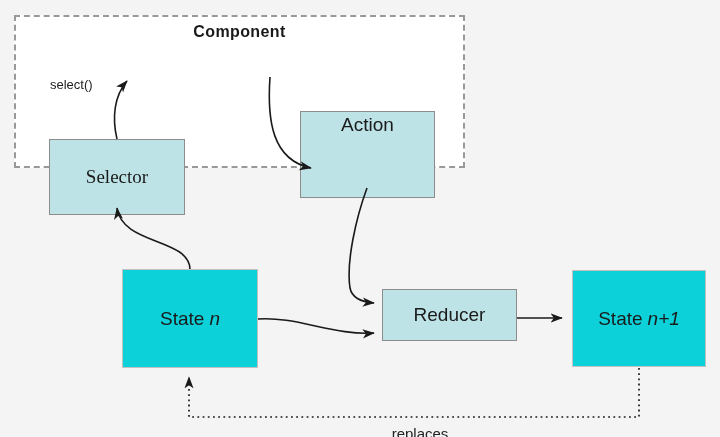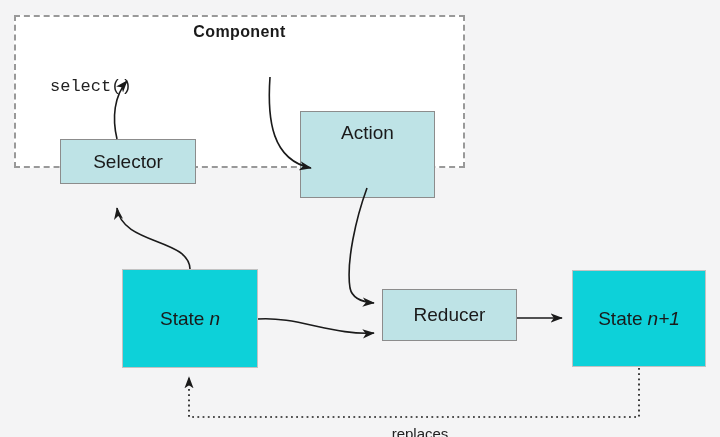--- a/index.html
+++ b/index.html
@@ -29,22 +29,22 @@
     text-align: center;
     margin-top: 6px;
     font-weight: bold;
     font-size: 16px;
     letter-spacing: 0.4px;
     color: var(--text-color, #1a1a1a);
   }
   
   .mono-label {
     position: absolute;
-    font-family: Liberation Mono, monospace;
-    font-size: 17px;
+    font-family: Liberation Sans, sans-serif;
+    font-size: 13px;
     color: #222222;
     z-index: 2;
     white-space: pre;
   }
   .select-label { left: 50px; top: 77px; }
   .dispatch-label { left: 283px; top: 77px; }
   
   .box {
     position: absolute;
     display: flex;
@@ -55,23 +55,23 @@
     z-index: 2;
   }
   .teal {
     background: var(--teal-box-fill, #bee3e6);
     border: 1px solid var(--teal-box-border, #8c8c8c);
   }
   .cyan {
     background: var(--cyan-box-fill, #0dd1d9);
     border: 1px solid var(--cyan-box-border, #c2c2c2);
   }
-  .selector-box { left: 60px; top: 139px; width: 136px; height: 45px; }
+  .selector-box { left: 49px; top: 139px; width: 136px; height: 76px; font-family: Liberation Serif, serif; }
   .action-box { left: 300px; top: 111px; width: 135px; height: 87px; display: block; }
-  .action-title { text-align: center; padding-top: 10px; font-size: 19px; }
+  .action-title { text-align: center; padding-top: 2px; font-size: 19px; }
   .payload-box {
     position: absolute;
     left: 19px; top: 41px;
     width: 96px; height: 36px;
     background: var(--payload-fill, #ffffff);
     border: 2px solid var(--payload-border, #4d4d4d);
     display: flex; align-items: center; justify-content: center;
     font-size: 19px;
   }
   .state-n-box { left: 122px; top: 269px; width: 136px; height: 99px; }

